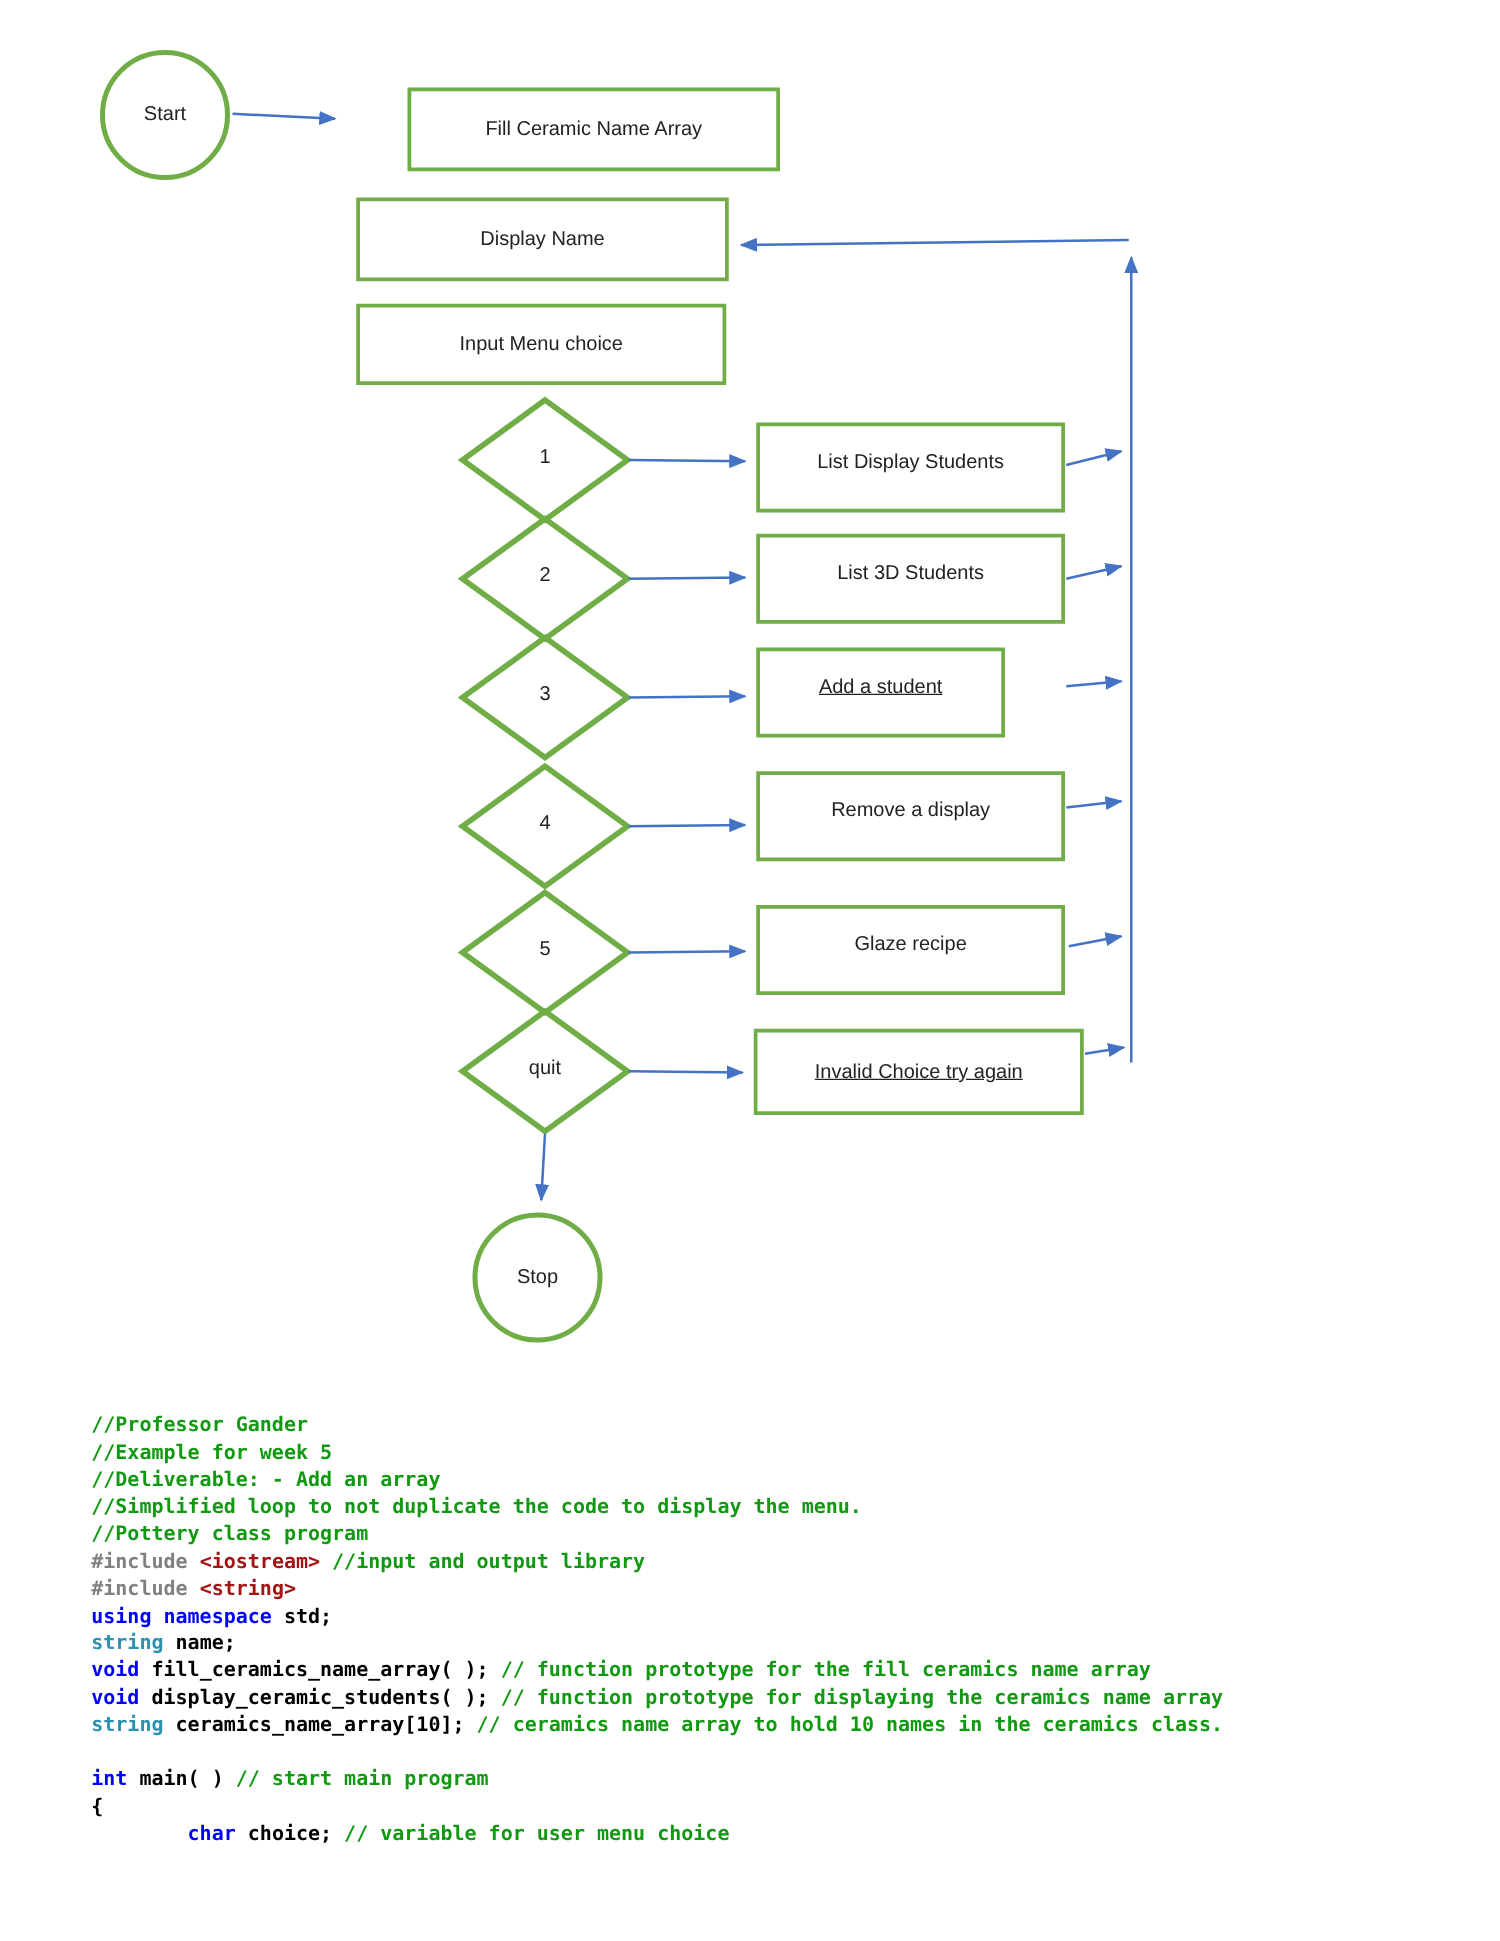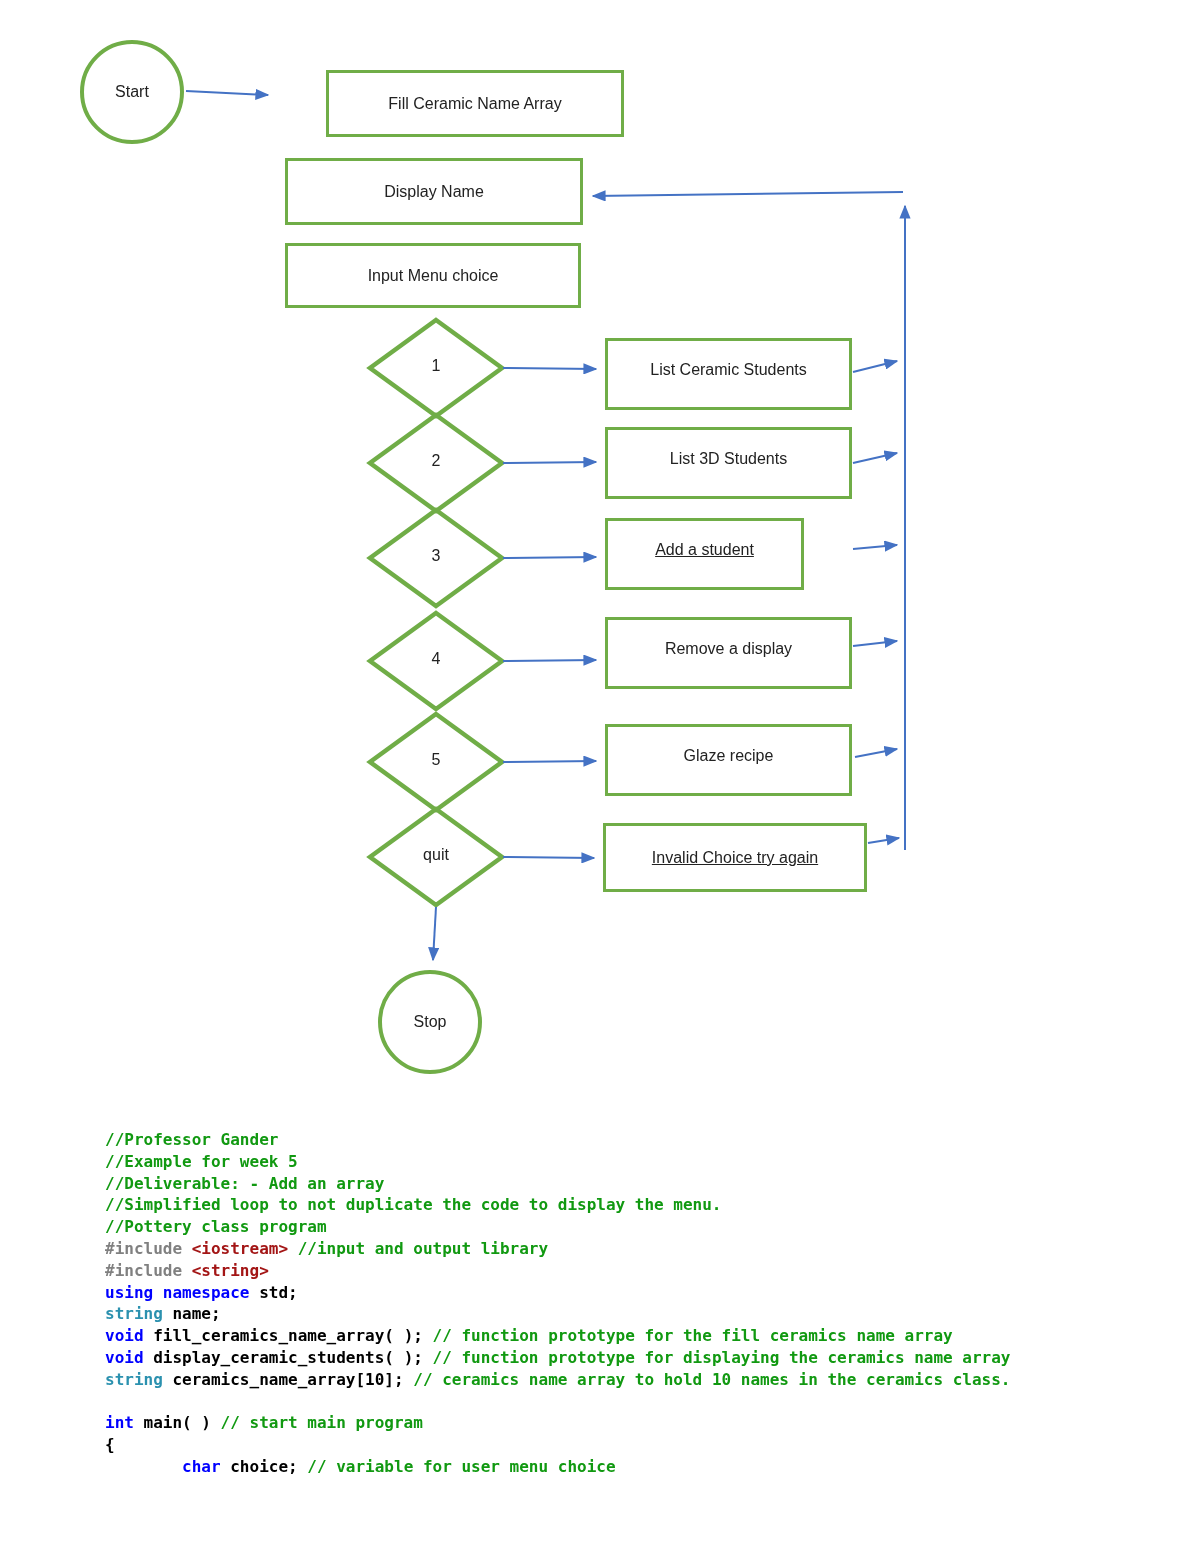--- a/index.html
+++ b/index.html
@@ -10,21 +10,21 @@
          background:#ffffff;box-sizing:border-box;font-size:16px;color:#222;}
   .rect{border:3.5px solid var(--shape-border);}
   .circle{border:4px solid var(--shape-border);border-radius:50%;}
   .action-text{padding-bottom:8px;}
   .dlabel{position:absolute;width:90px;text-align:center;font-size:16px;color:#222;}
   .diamond{fill:none;stroke:var(--shape-border);stroke-width:4.5;}
   .conn{fill:none;stroke:var(--connector);stroke-width:2;}
   #code-block{position:absolute;left:73px;top:1129px;margin:0;
       font-family:"DejaVu Sans Mono","Liberation Mono",monospace;
       font-size:16px;font-weight:bold;line-height:21.8px;white-space:pre;}
-  .code-line{height:21.8px;margin-left:32px;}
+  .code-line{height:21.8px;}
   .tok-com{color:var(--code-comment);}
   .tok-kw{color:var(--code-keyword);}
   .tok-type{color:var(--code-type);}
   .tok-str{color:var(--code-string);}
   .tok-gray{color:var(--code-gray);}
   .tok-plain{color:var(--code-plain);}
 </style>
 </head>
 <body>
 
@@ -83,21 +83,21 @@
   </div>
 
   <div class="dlabel" style="left:391px;top:357px;">1</div>
   <div class="dlabel" style="left:391px;top:452px;">2</div>
   <div class="dlabel" style="left:391px;top:547px;">3</div>
   <div class="dlabel" style="left:391px;top:650px;">4</div>
   <div class="dlabel" style="left:391px;top:751px;">5</div>
   <div class="dlabel" style="left:391px;top:846px;">quit</div>
 
   <div class="shape rect" style="left:605px;top:338px;width:247px;height:72px;">
-    <span class="action-text">List Ceramic Students</span>
+    <span class="action-text">List Display Students</span>
   </div>
   <div class="shape rect" style="left:605px;top:427px;width:247px;height:72px;">
     <span class="action-text">List 3D Students</span>
   </div>
   <div class="shape rect" style="left:605px;top:518px;width:199px;height:72px;text-decoration:underline;">
     <span class="action-text">Add a student</span>
   </div>
   <div class="shape rect" style="left:605px;top:617px;width:247px;height:72px;">
     <span class="action-text">Remove a display</span>
   </div>

